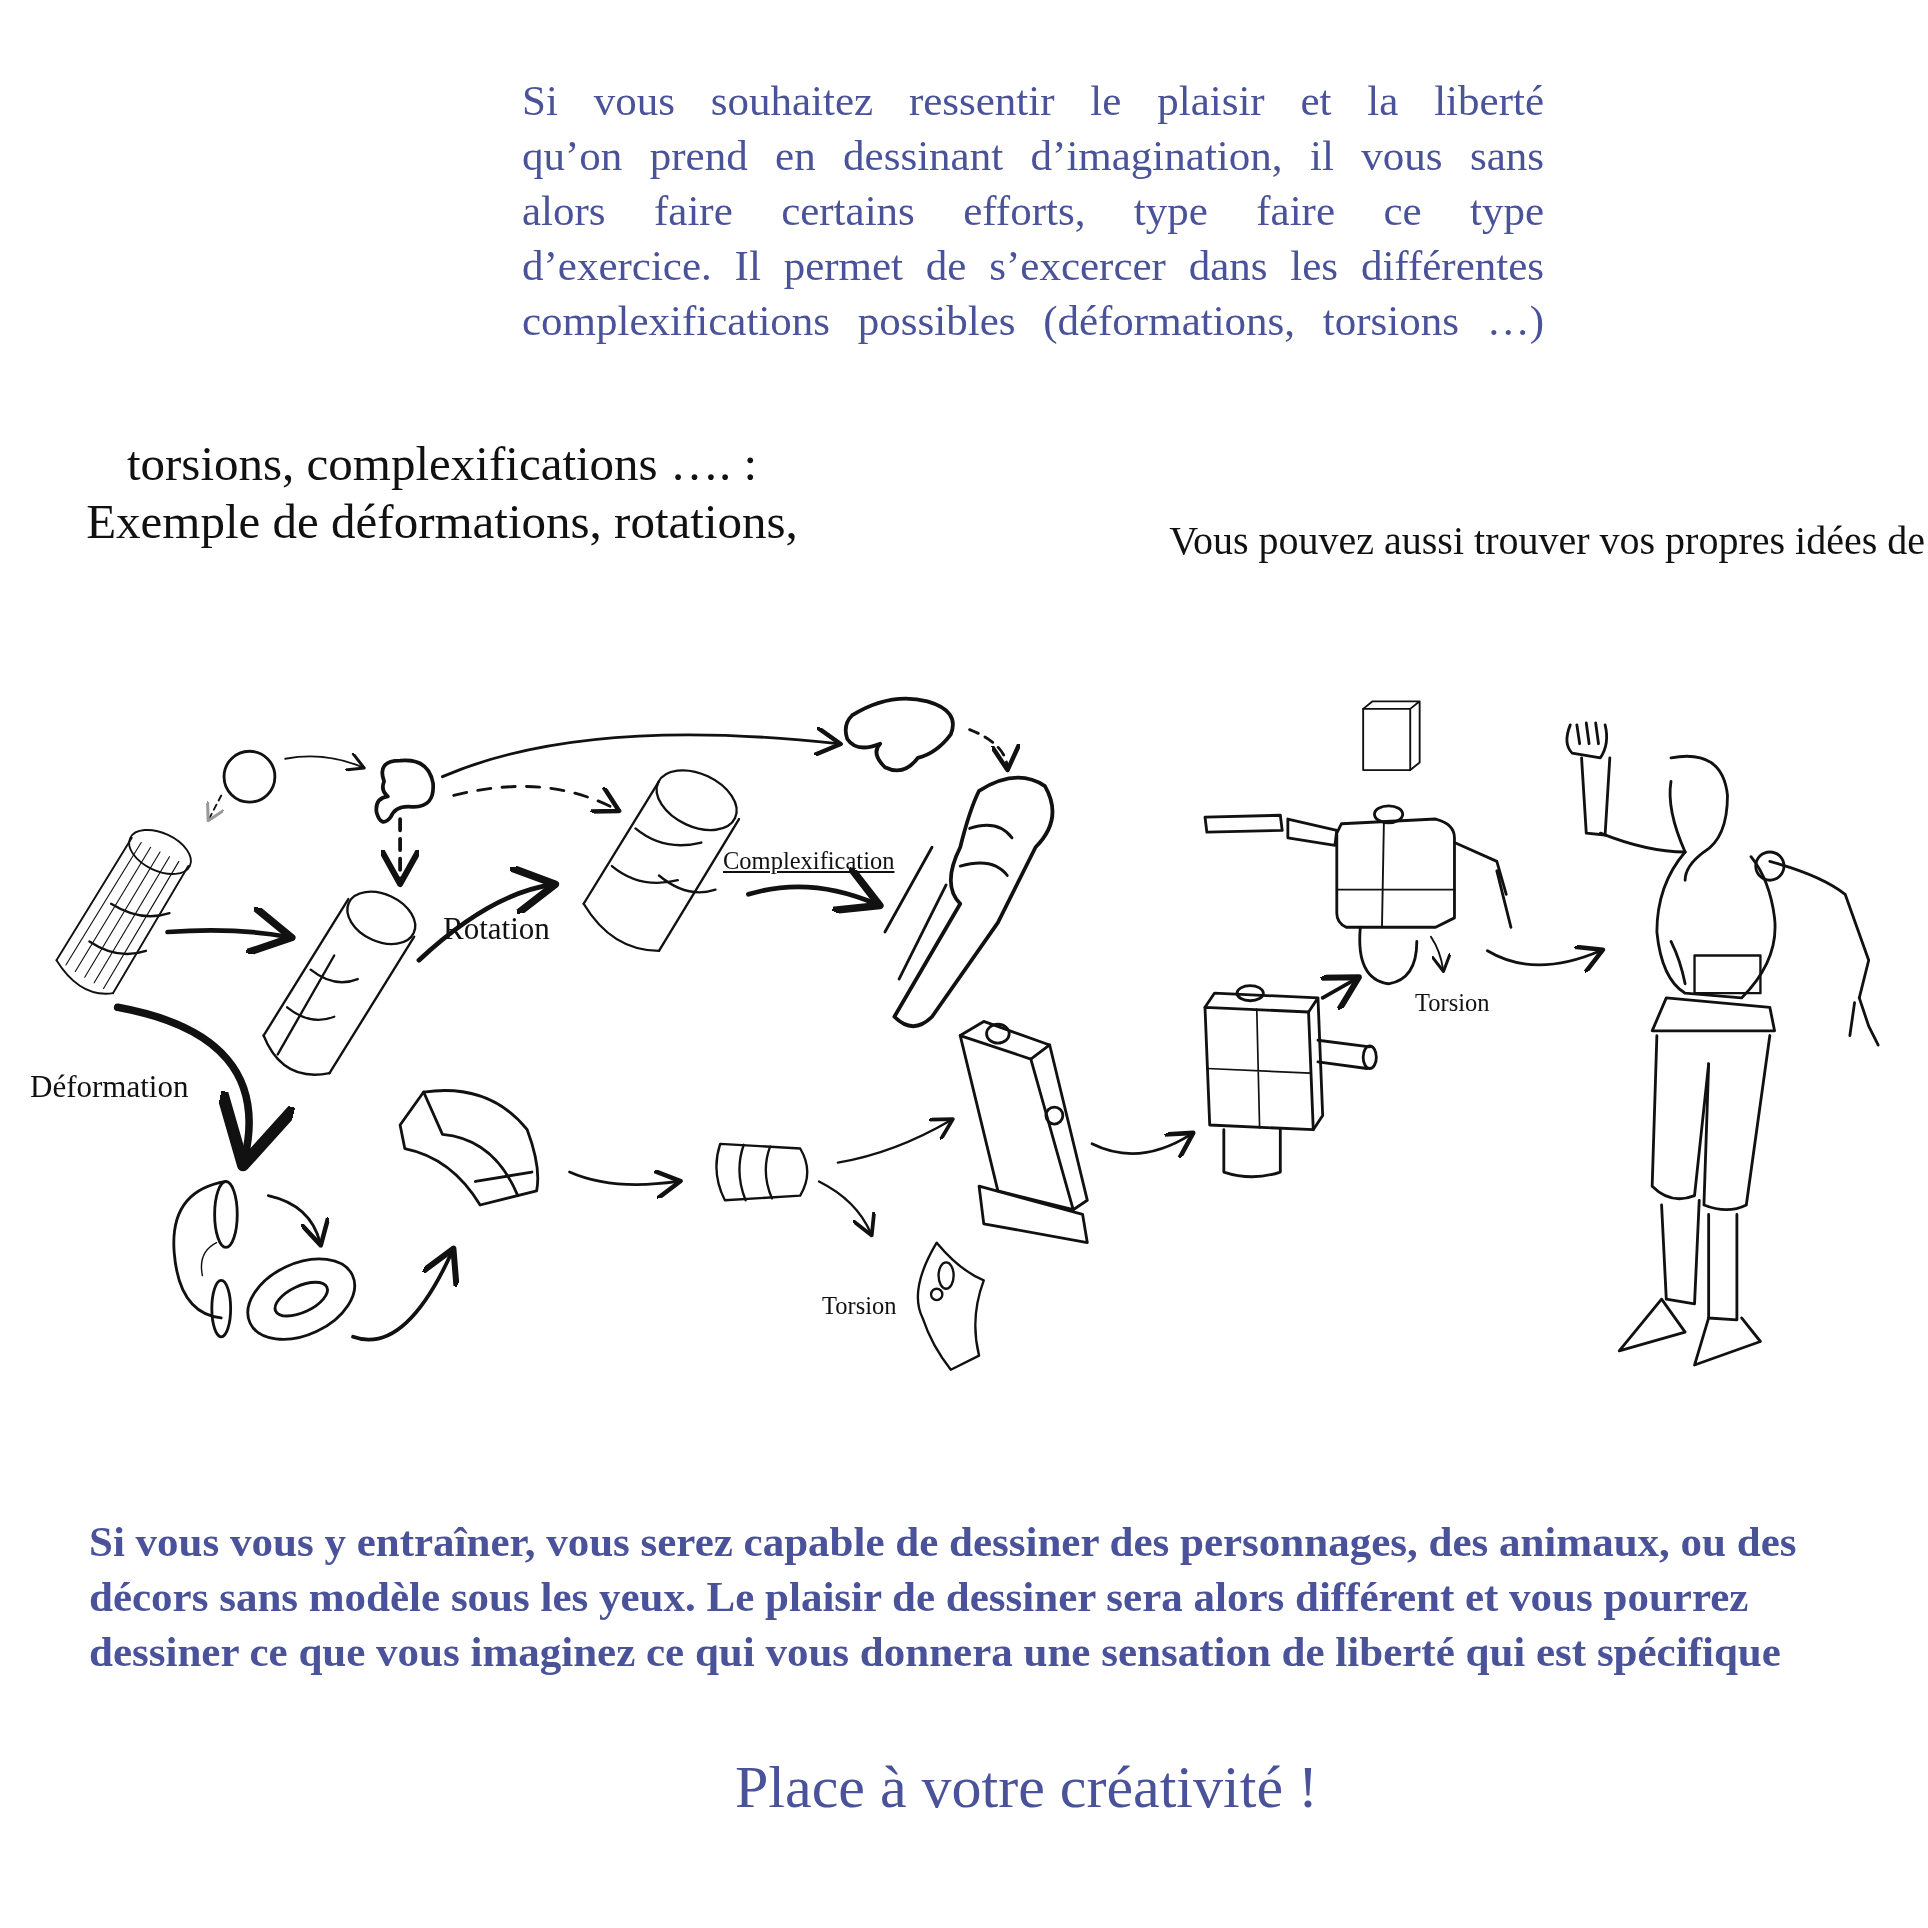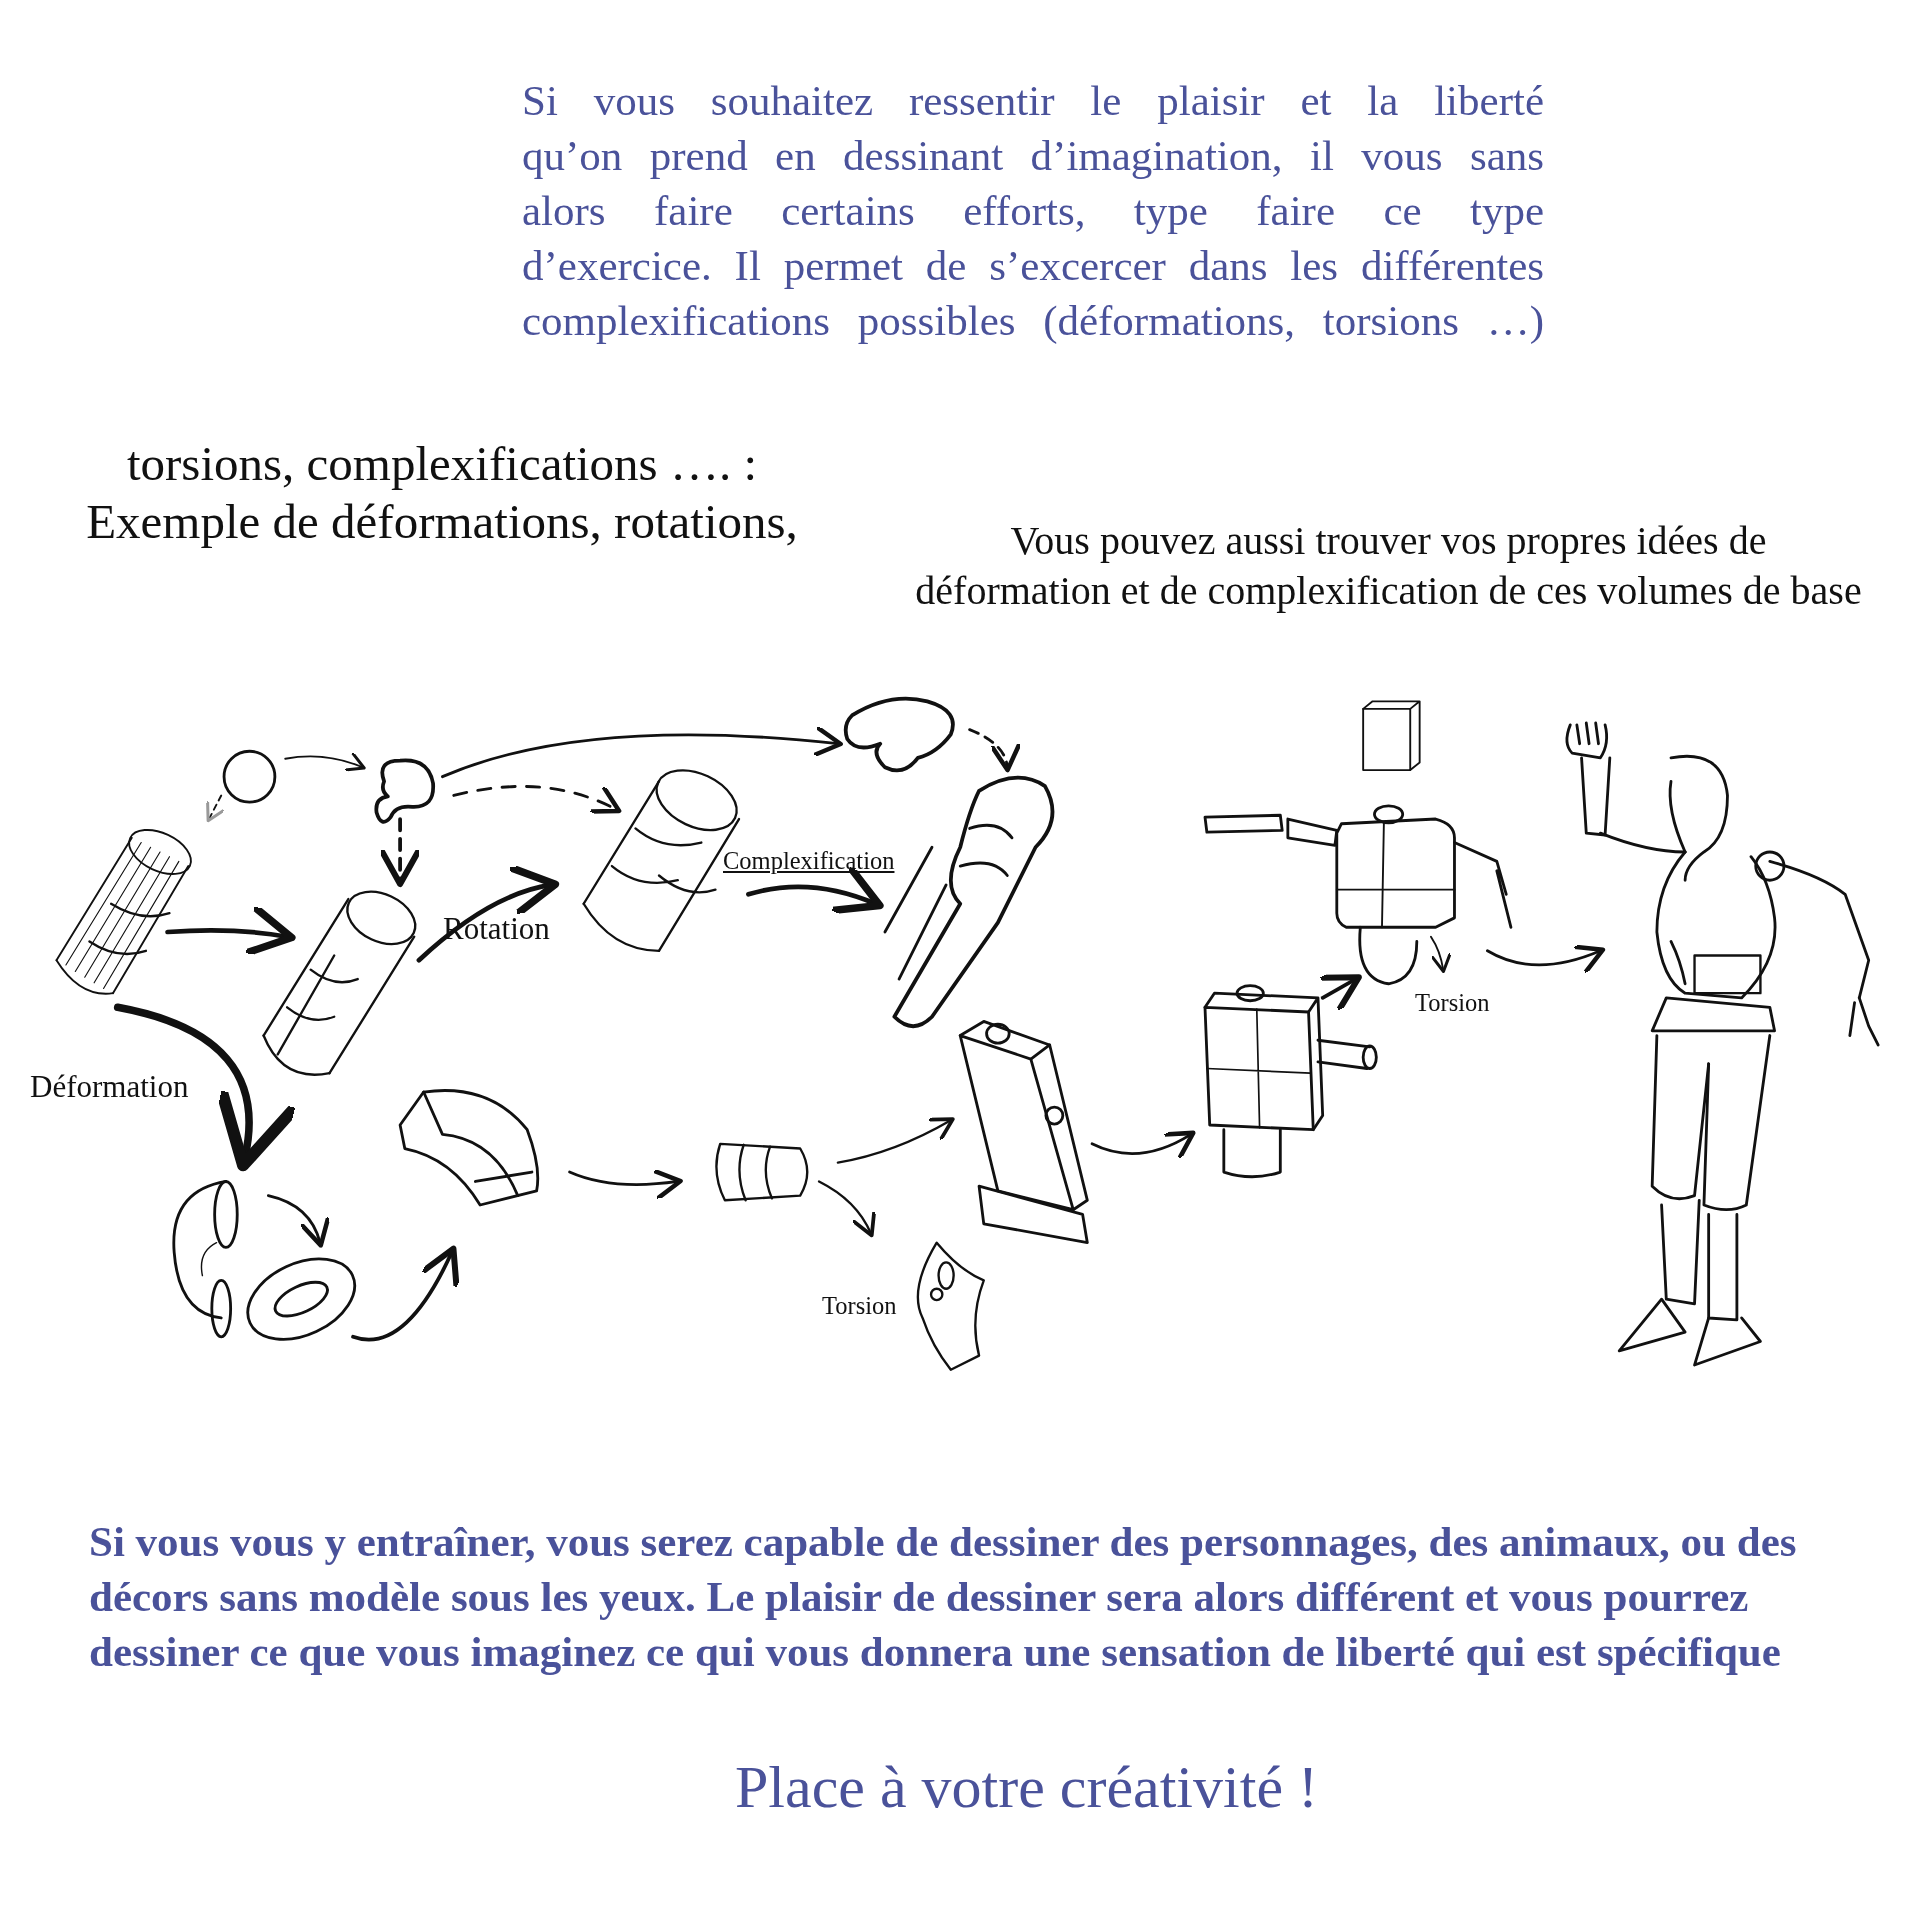--- a/index.html
+++ b/index.html
@@ -4,21 +4,21 @@
 <style>
   html, body { margin:0; padding:0; background:#ffffff; }
   body { width:1928px; height:1928px; position:relative; overflow:hidden;
          font-family:"Liberation Serif","DejaVu Serif",serif; color:#111; }
   .blue { color:#4a529a; }
   .abs { position:absolute; }
   #intro { left:480px; top:73px; width:1064px; font-size:43px; line-height:55px; text-align:justify; }
   #intro .line { display:block; text-align:justify; text-align-last:justify; white-space:nowrap;margin-left:42px; }
   #intro .line.last { text-align-last:justify; }
   #example-heading { left:56px; top:435px; width:772px; font-size:49px; line-height:58px; text-align:center; }
-  #ideas-note { left:852px; top:516px; width:1073px; font-size:40px; line-height:50px; text-align:center; }
+  #ideas-note { left:852px; top:516px; width:1073px; font-size:40px; line-height:50px; text-align:right; }
   #outro { left:89px; top:1514px; width:1798px; font-size:43px; line-height:55px; }
   #outro .line { display:block; white-space:nowrap;font-weight:bold; }
   #closing { left:0; width:2053px; top:1753px; font-size:60px; text-align:center; }
   .label { position:absolute; font-size:31px; color:#111; white-space:nowrap; }
   .label.sm { font-size:24.5px; }
   svg#drawings { position:absolute; left:0; top:0; width:1928px; height:1928px; pointer-events:none; }
   svg#drawings * { fill:none; stroke:#111; stroke-linecap:round; stroke-linejoin:round; }
 </style>
 </head>
 <body>
@@ -31,21 +31,20 @@
   <span class="line last">complexifications possibles (déformations, torsions …)</span>
 </div>
 
 <div id="example-heading" class="abs">
   <div>torsions, complexifications …. :</div>
   <div>Exemple de déformations, rotations,</div>
 </div>
 
 <div id="ideas-note" class="abs">
   <div>Vous pouvez aussi trouver vos propres idées de</div>
-  <div>déformation et de complexification de ces volumes de base</div>
 </div>
 
 <svg id="drawings" viewBox="0 0 2048 2048">
   <defs>
     <marker id="ah" markerWidth="10" markerHeight="10" refX="8" refY="5" orient="auto">
       <path d="M0,0 L9,5 L0,10" style="stroke:#111;stroke-width:1.6;fill:none"></path>
     </marker>
     <marker id="ahg" markerWidth="10" markerHeight="10" refX="8" refY="5" orient="auto">
       <path d="M0,0 L9,5 L0,10" style="stroke:#999;stroke-width:1.6;fill:none"></path>
     </marker>

